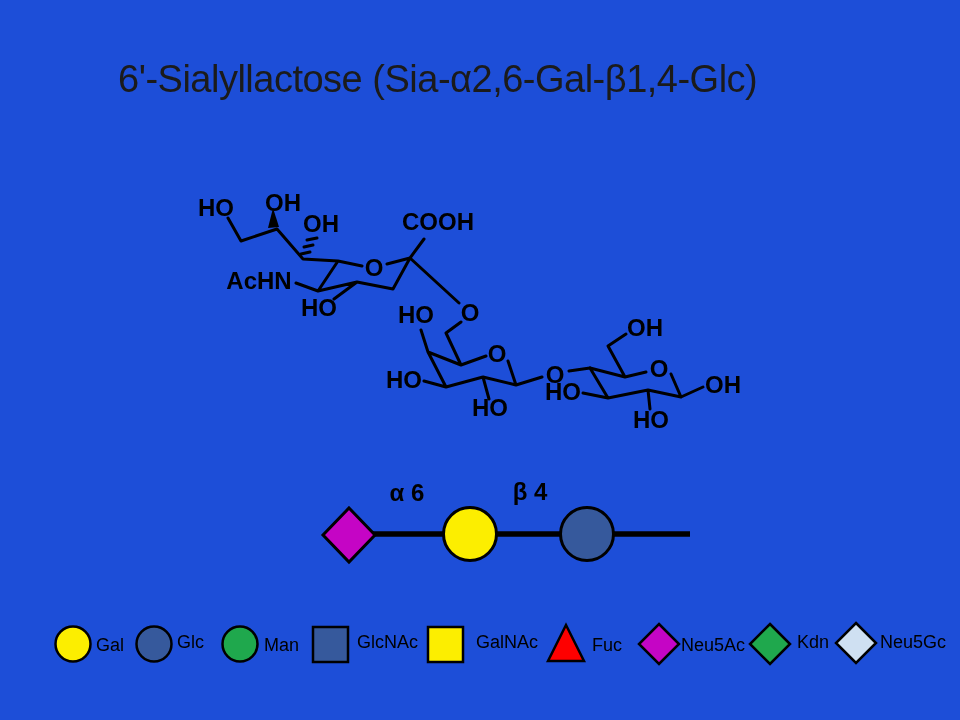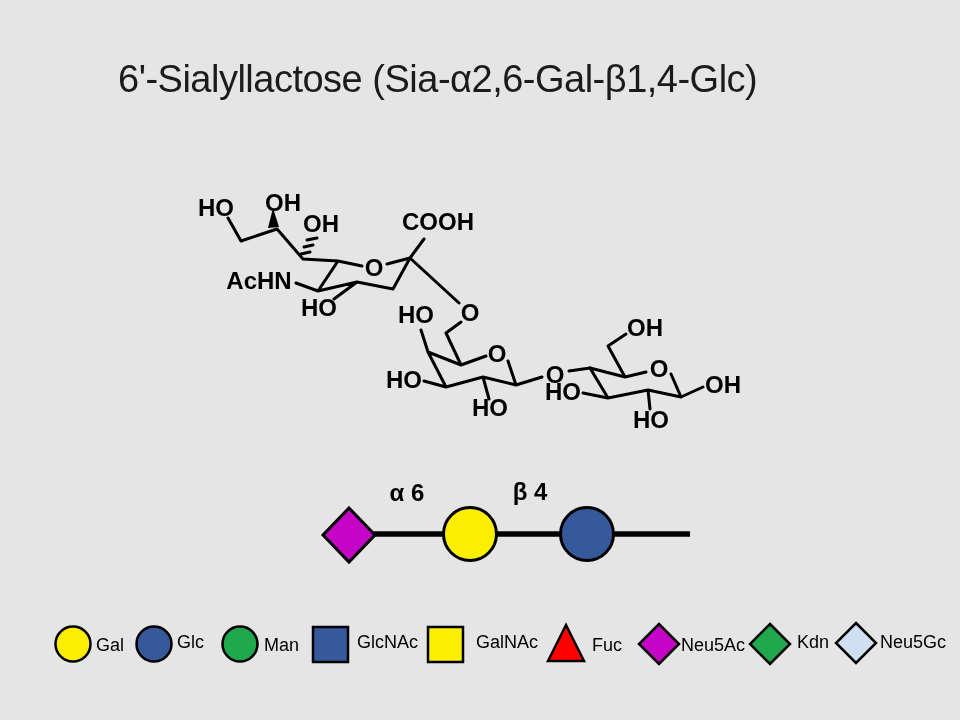--- a/index.html
+++ b/index.html
@@ -1,19 +1,19 @@
 <!DOCTYPE html>
 <html><head>
 <meta charset="utf-8">
 <style>
   html,body{margin:0;padding:0;}
   #slide{
     position:relative;
     width:960px;height:720px;
-    background:#e5e5e5;
+    background:#1d4ed8;
     overflow:hidden;
     font-family:"Liberation Sans",sans-serif;
   }
   svg{position:absolute;inset:0;}
   .ttl{font:400 38px "Liberation Sans",sans-serif;fill:#1b1b1b;letter-spacing:-0.5px;}
   .atom{font:700 24px "Liberation Sans",sans-serif;fill:#000;text-anchor:middle;}
   .lnk{font:700 24px "Liberation Sans",sans-serif;fill:#000;text-anchor:middle;}
   .leg{font:400 18px "Liberation Sans",sans-serif;fill:#000;text-anchor:start;}
   .bond{fill:none;stroke:#000;stroke-width:3;stroke-linecap:round;stroke-linejoin:round;}
   .shape{stroke:#000;stroke-width:3;}

